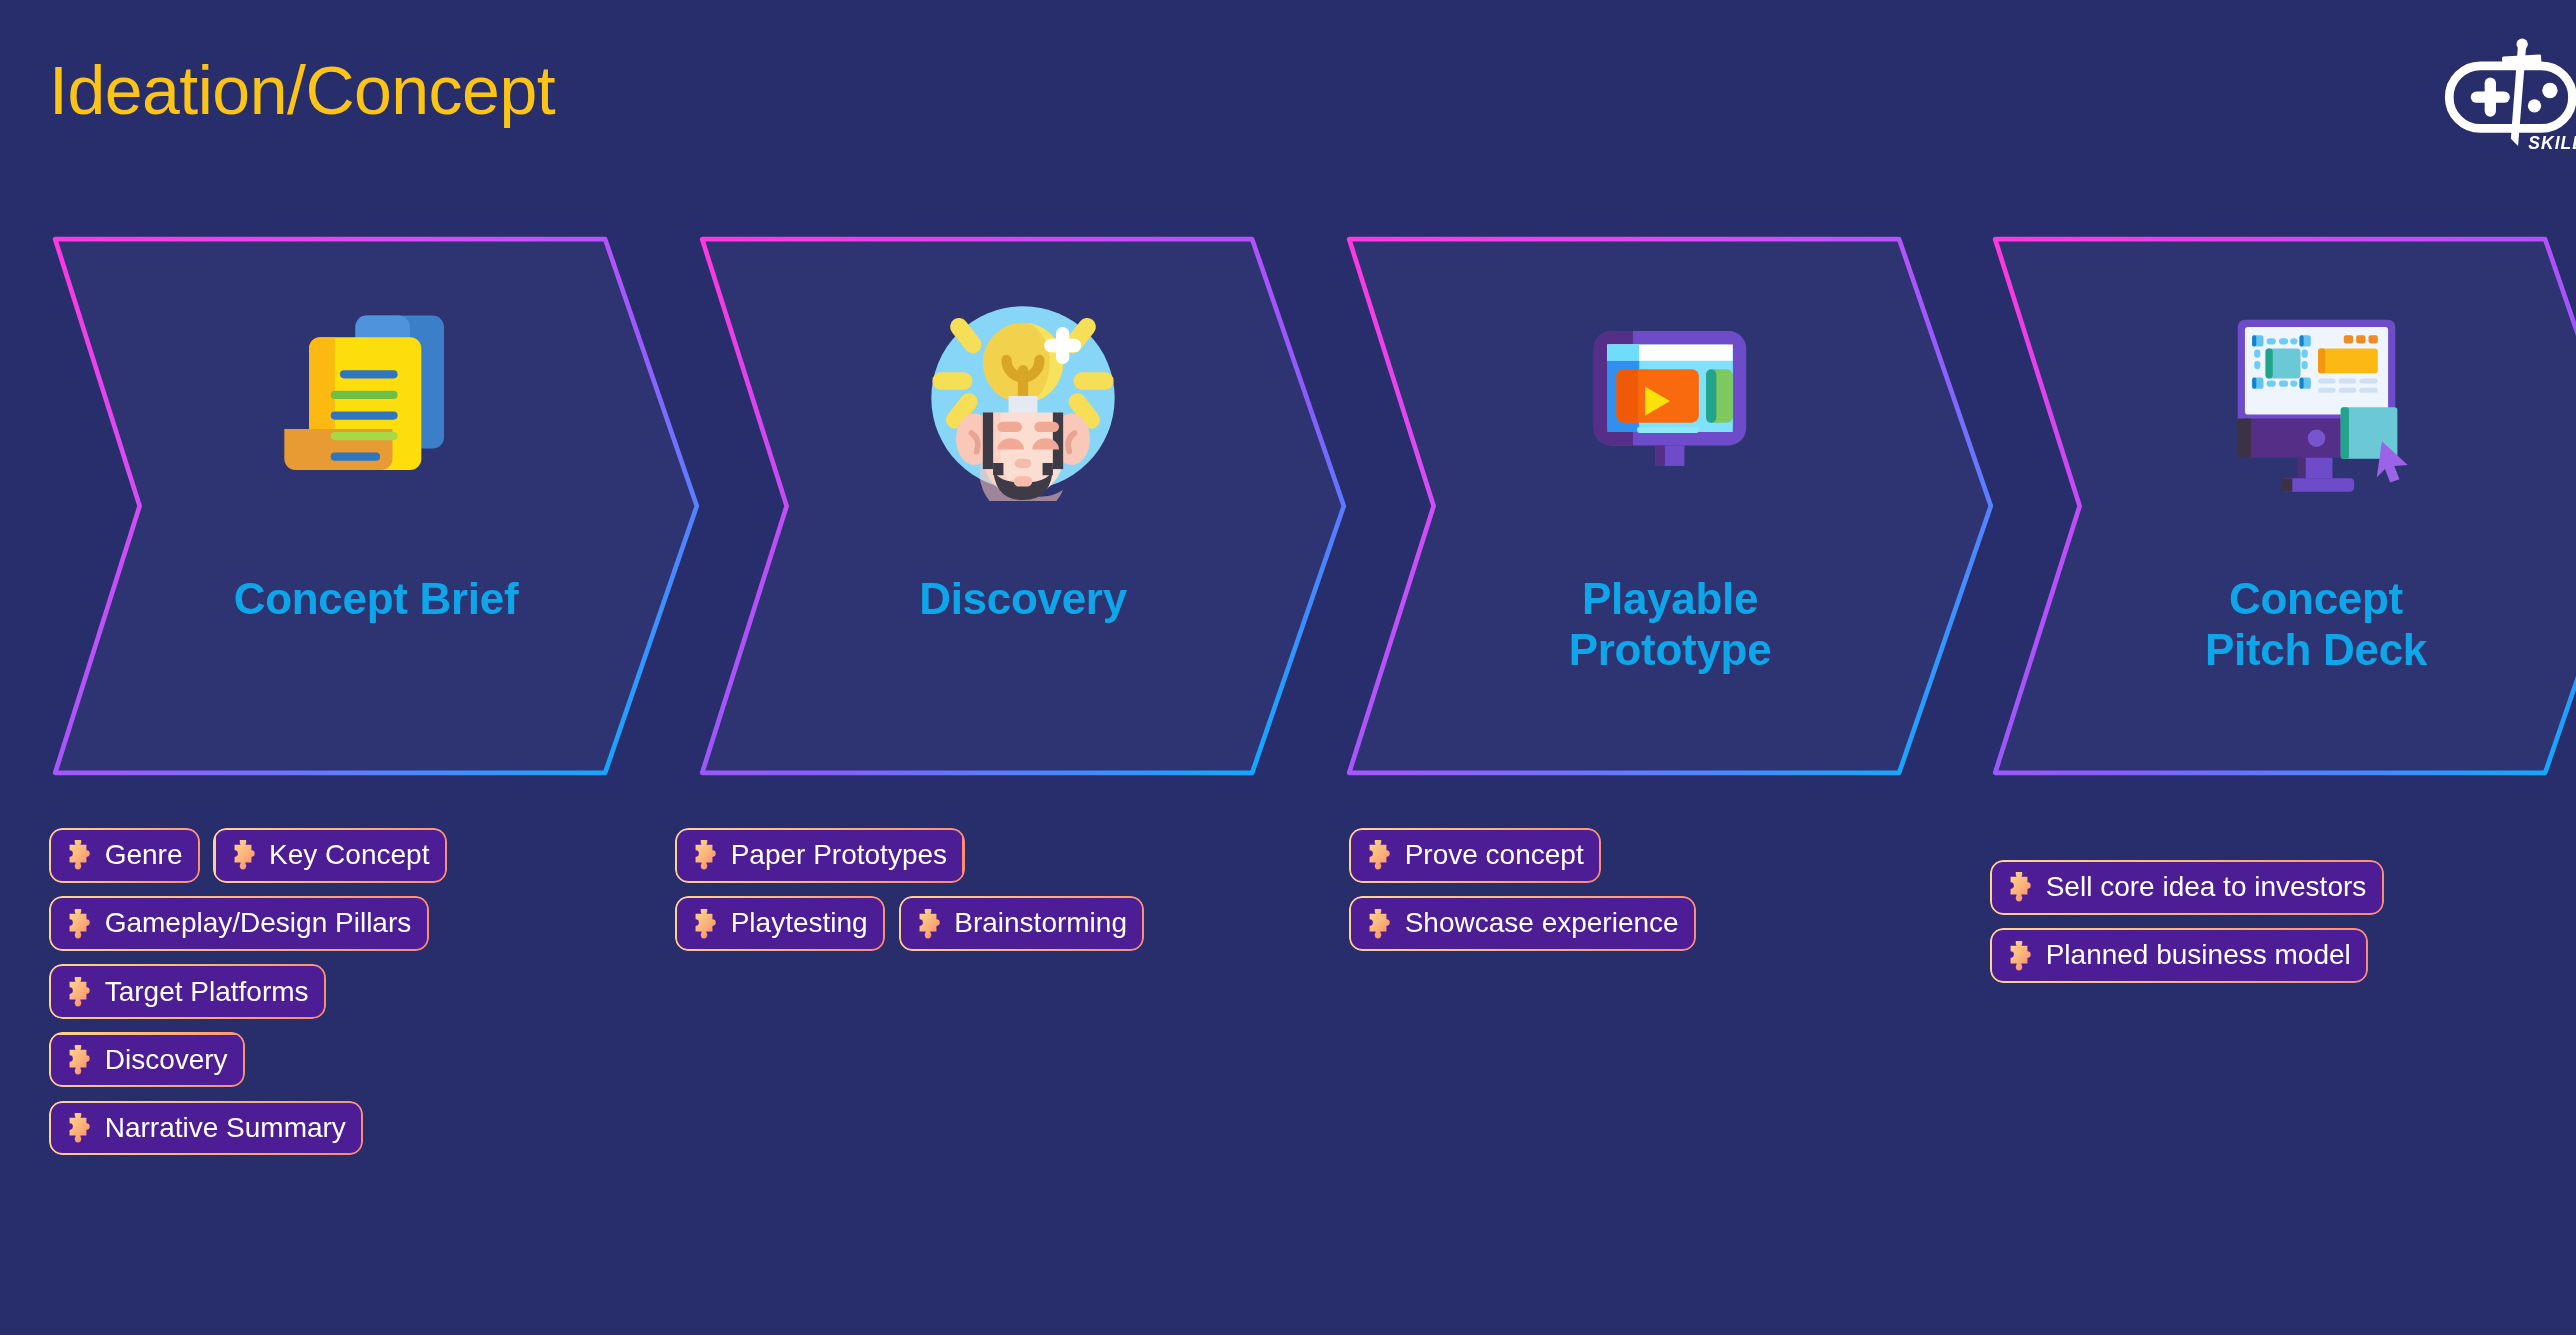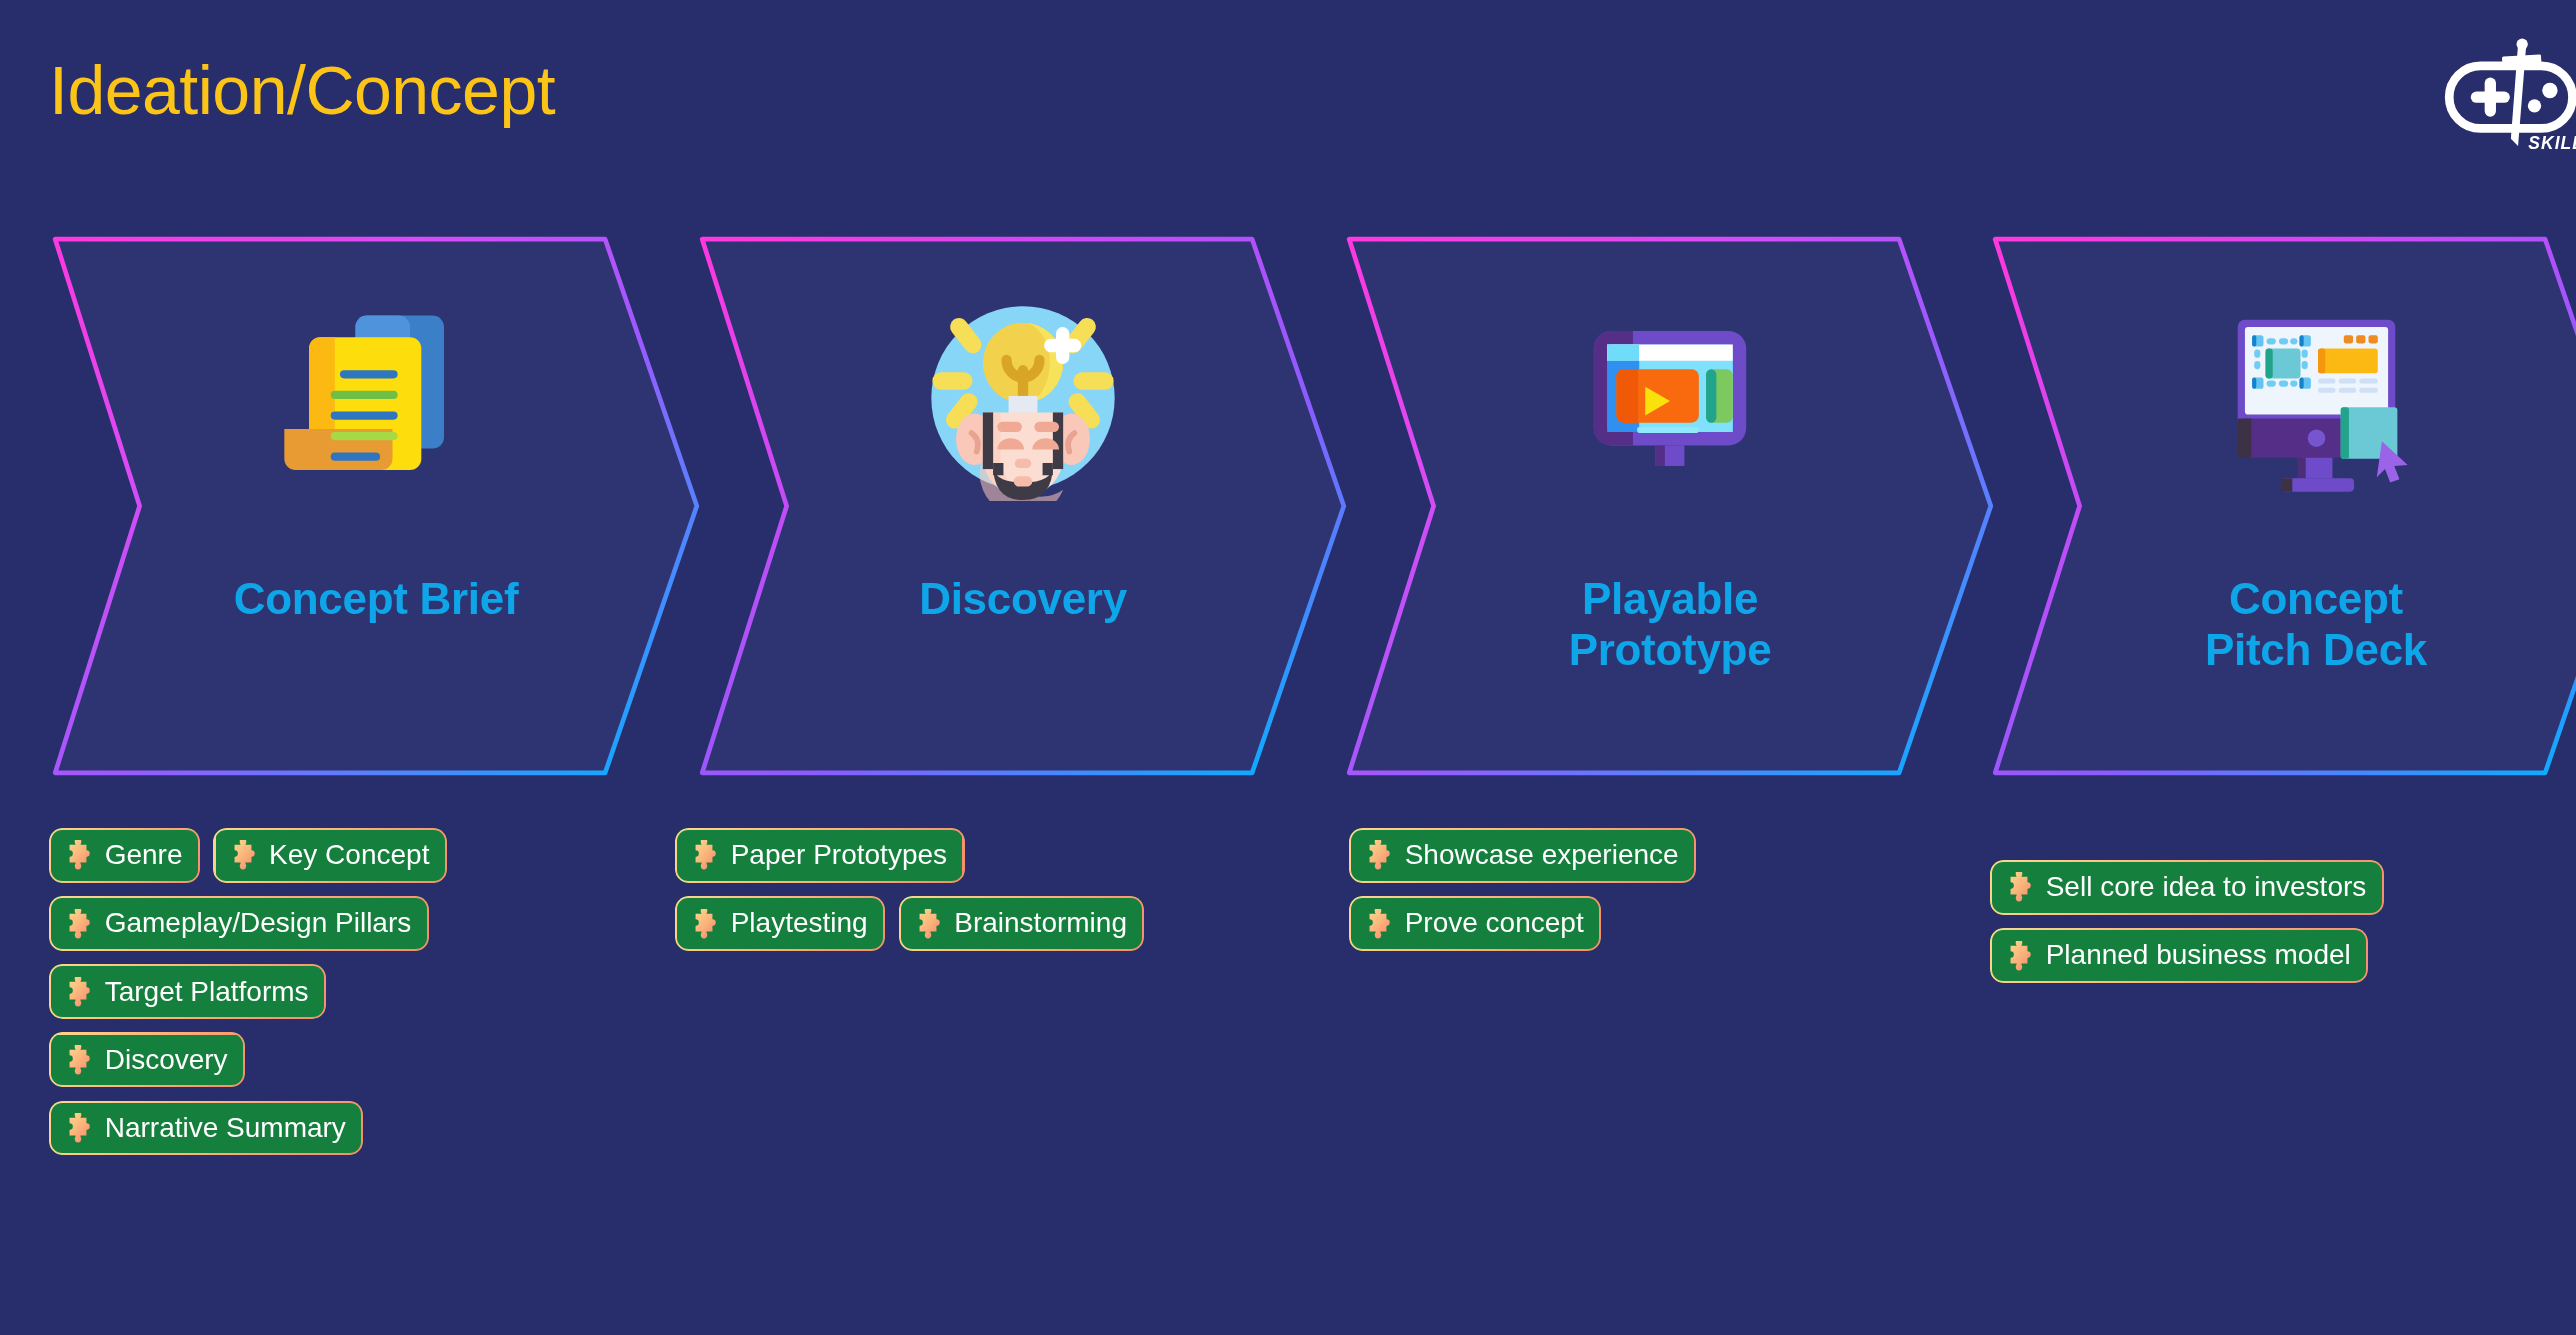--- a/index.html
+++ b/index.html
@@ -52,21 +52,21 @@
   #tag-row{
     position:absolute; left:0; top:828px; width:2667px; height:464px;
   }
   .tag-col{ position:absolute; top:0; }
   .tag-line{ display:flex; gap:13.4px; margin-bottom:13.4px; }
   .tag{
     position:relative;
     display:inline-flex; align-items:center; gap:11.3px;
     padding:10.3px 17.5px 10.3px 14.4px;
     border-radius:13.4px;
-    background:#15803d;
+    background:#4c1d95;
     font-size:28px; line-height:1.22; color:#fff;
     white-space:pre-line;
   }
   .tag::before{
     content:""; position:absolute; inset:0;
     border-radius:13.4px; padding:2.1px;
     background:linear-gradient(125deg,#FBD78F 0%,#FBB87C 45%,#F98A6E 100%);
     -webkit-mask:linear-gradient(#000 0 0) content-box, linear-gradient(#000 0 0);
     -webkit-mask-composite:xor; mask-composite:exclude;
     pointer-events:none;
@@ -368,29 +368,29 @@
            a7 9 0 0 1-2-6 Z" fill="url(#puzGrad)"></path>
 </svg><span class="label">Brainstorming</span></div>
       </div>
     </div>
   <div class="tag-col" id="col-2" style="left:1349px;">
       <div class="tag-line">
         <div class="tag"><svg class="puzzle" viewBox="0 0 64 64">
   <path d="M25 4 a7 9 0 0 1 14 0 a7 9 0 0 1-2 6 h13 v12 a7 7 0 0 1 0 14 v12 H37
            a7 9 0 0 0 2 6 a7 9 0 0 1-14 0 a7 9 0 0 0 2-6 H14 V36 a7 7 0 0 0 0-14 V10 h13
            a7 9 0 0 1-2-6 Z" fill="url(#puzGrad)"></path>
+</svg><span class="label">Prove concept</span></div>
+      </div>
+      <div class="tag-line">
+        <div class="tag"><svg class="puzzle" viewBox="0 0 64 64">
+  <path d="M25 4 a7 9 0 0 1 14 0 a7 9 0 0 1-2 6 h13 v12 a7 7 0 0 1 0 14 v12 H37
+           a7 9 0 0 0 2 6 a7 9 0 0 1-14 0 a7 9 0 0 0 2-6 H14 V36 a7 7 0 0 0 0-14 V10 h13
+           a7 9 0 0 1-2-6 Z" fill="url(#puzGrad)"></path>
 </svg><span class="label">Showcase  experience</span></div>
       </div>
-      <div class="tag-line">
-        <div class="tag"><svg class="puzzle" viewBox="0 0 64 64">
-  <path d="M25 4 a7 9 0 0 1 14 0 a7 9 0 0 1-2 6 h13 v12 a7 7 0 0 1 0 14 v12 H37
-           a7 9 0 0 0 2 6 a7 9 0 0 1-14 0 a7 9 0 0 0 2-6 H14 V36 a7 7 0 0 0 0-14 V10 h13
-           a7 9 0 0 1-2-6 Z" fill="url(#puzGrad)"></path>
-</svg><span class="label">Prove concept</span></div>
-      </div>
     </div>
   <div class="tag-col" id="col-3" style="left:1990px;margin-top:32px;">
       <div class="tag-line">
         <div class="tag"><svg class="puzzle" viewBox="0 0 64 64">
   <path d="M25 4 a7 9 0 0 1 14 0 a7 9 0 0 1-2 6 h13 v12 a7 7 0 0 1 0 14 v12 H37
            a7 9 0 0 0 2 6 a7 9 0 0 1-14 0 a7 9 0 0 0 2-6 H14 V36 a7 7 0 0 0 0-14 V10 h13
            a7 9 0 0 1-2-6 Z" fill="url(#puzGrad)"></path>
 </svg><span class="label">Sell core idea to investors</span></div>
       </div>
       <div class="tag-line">

